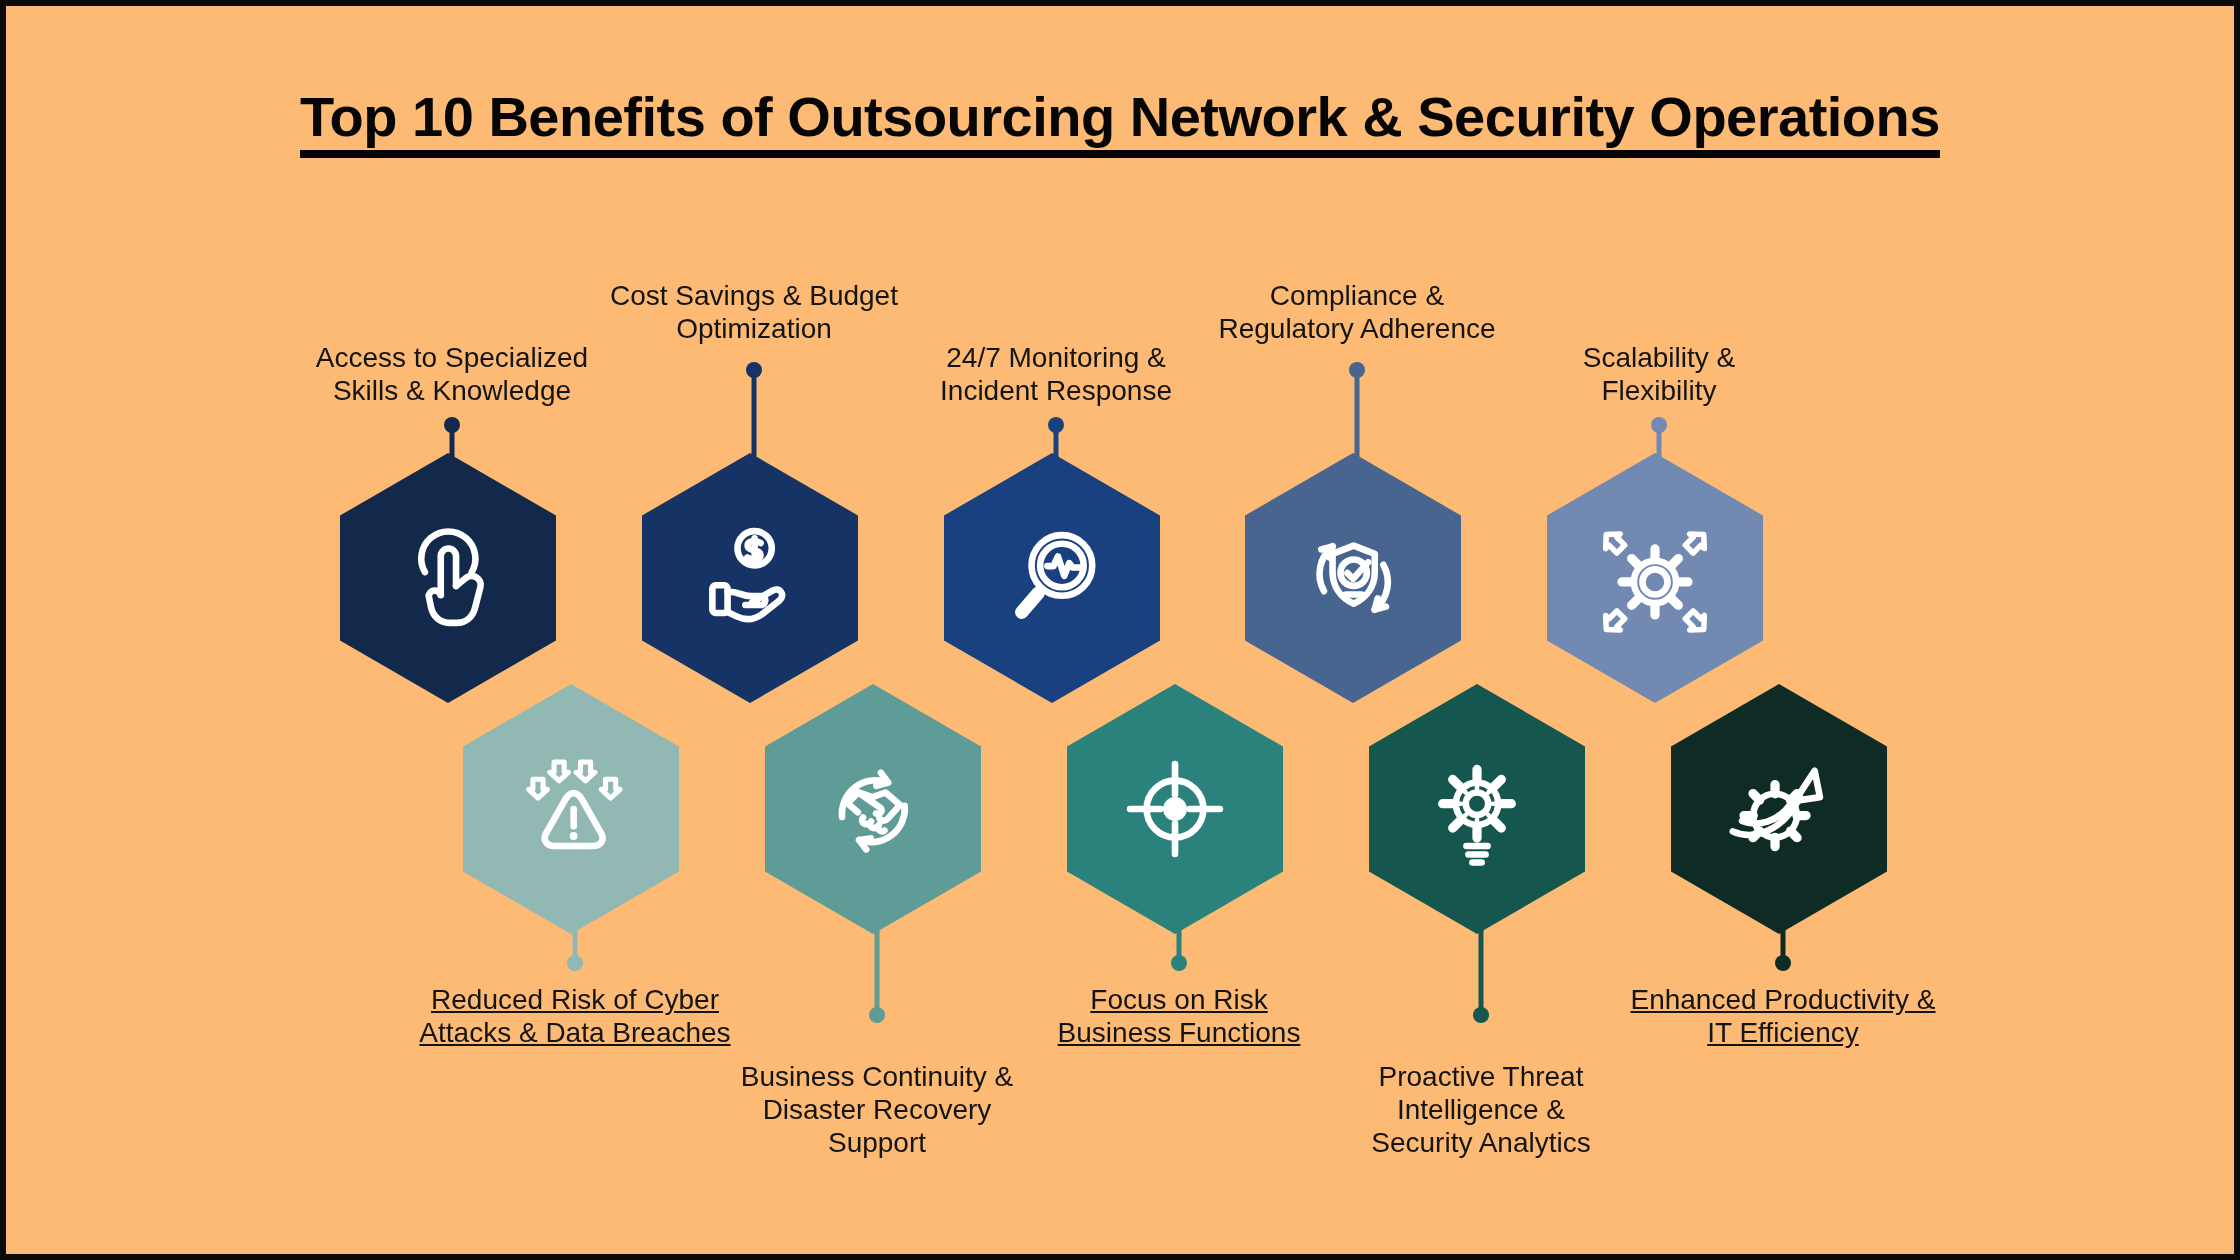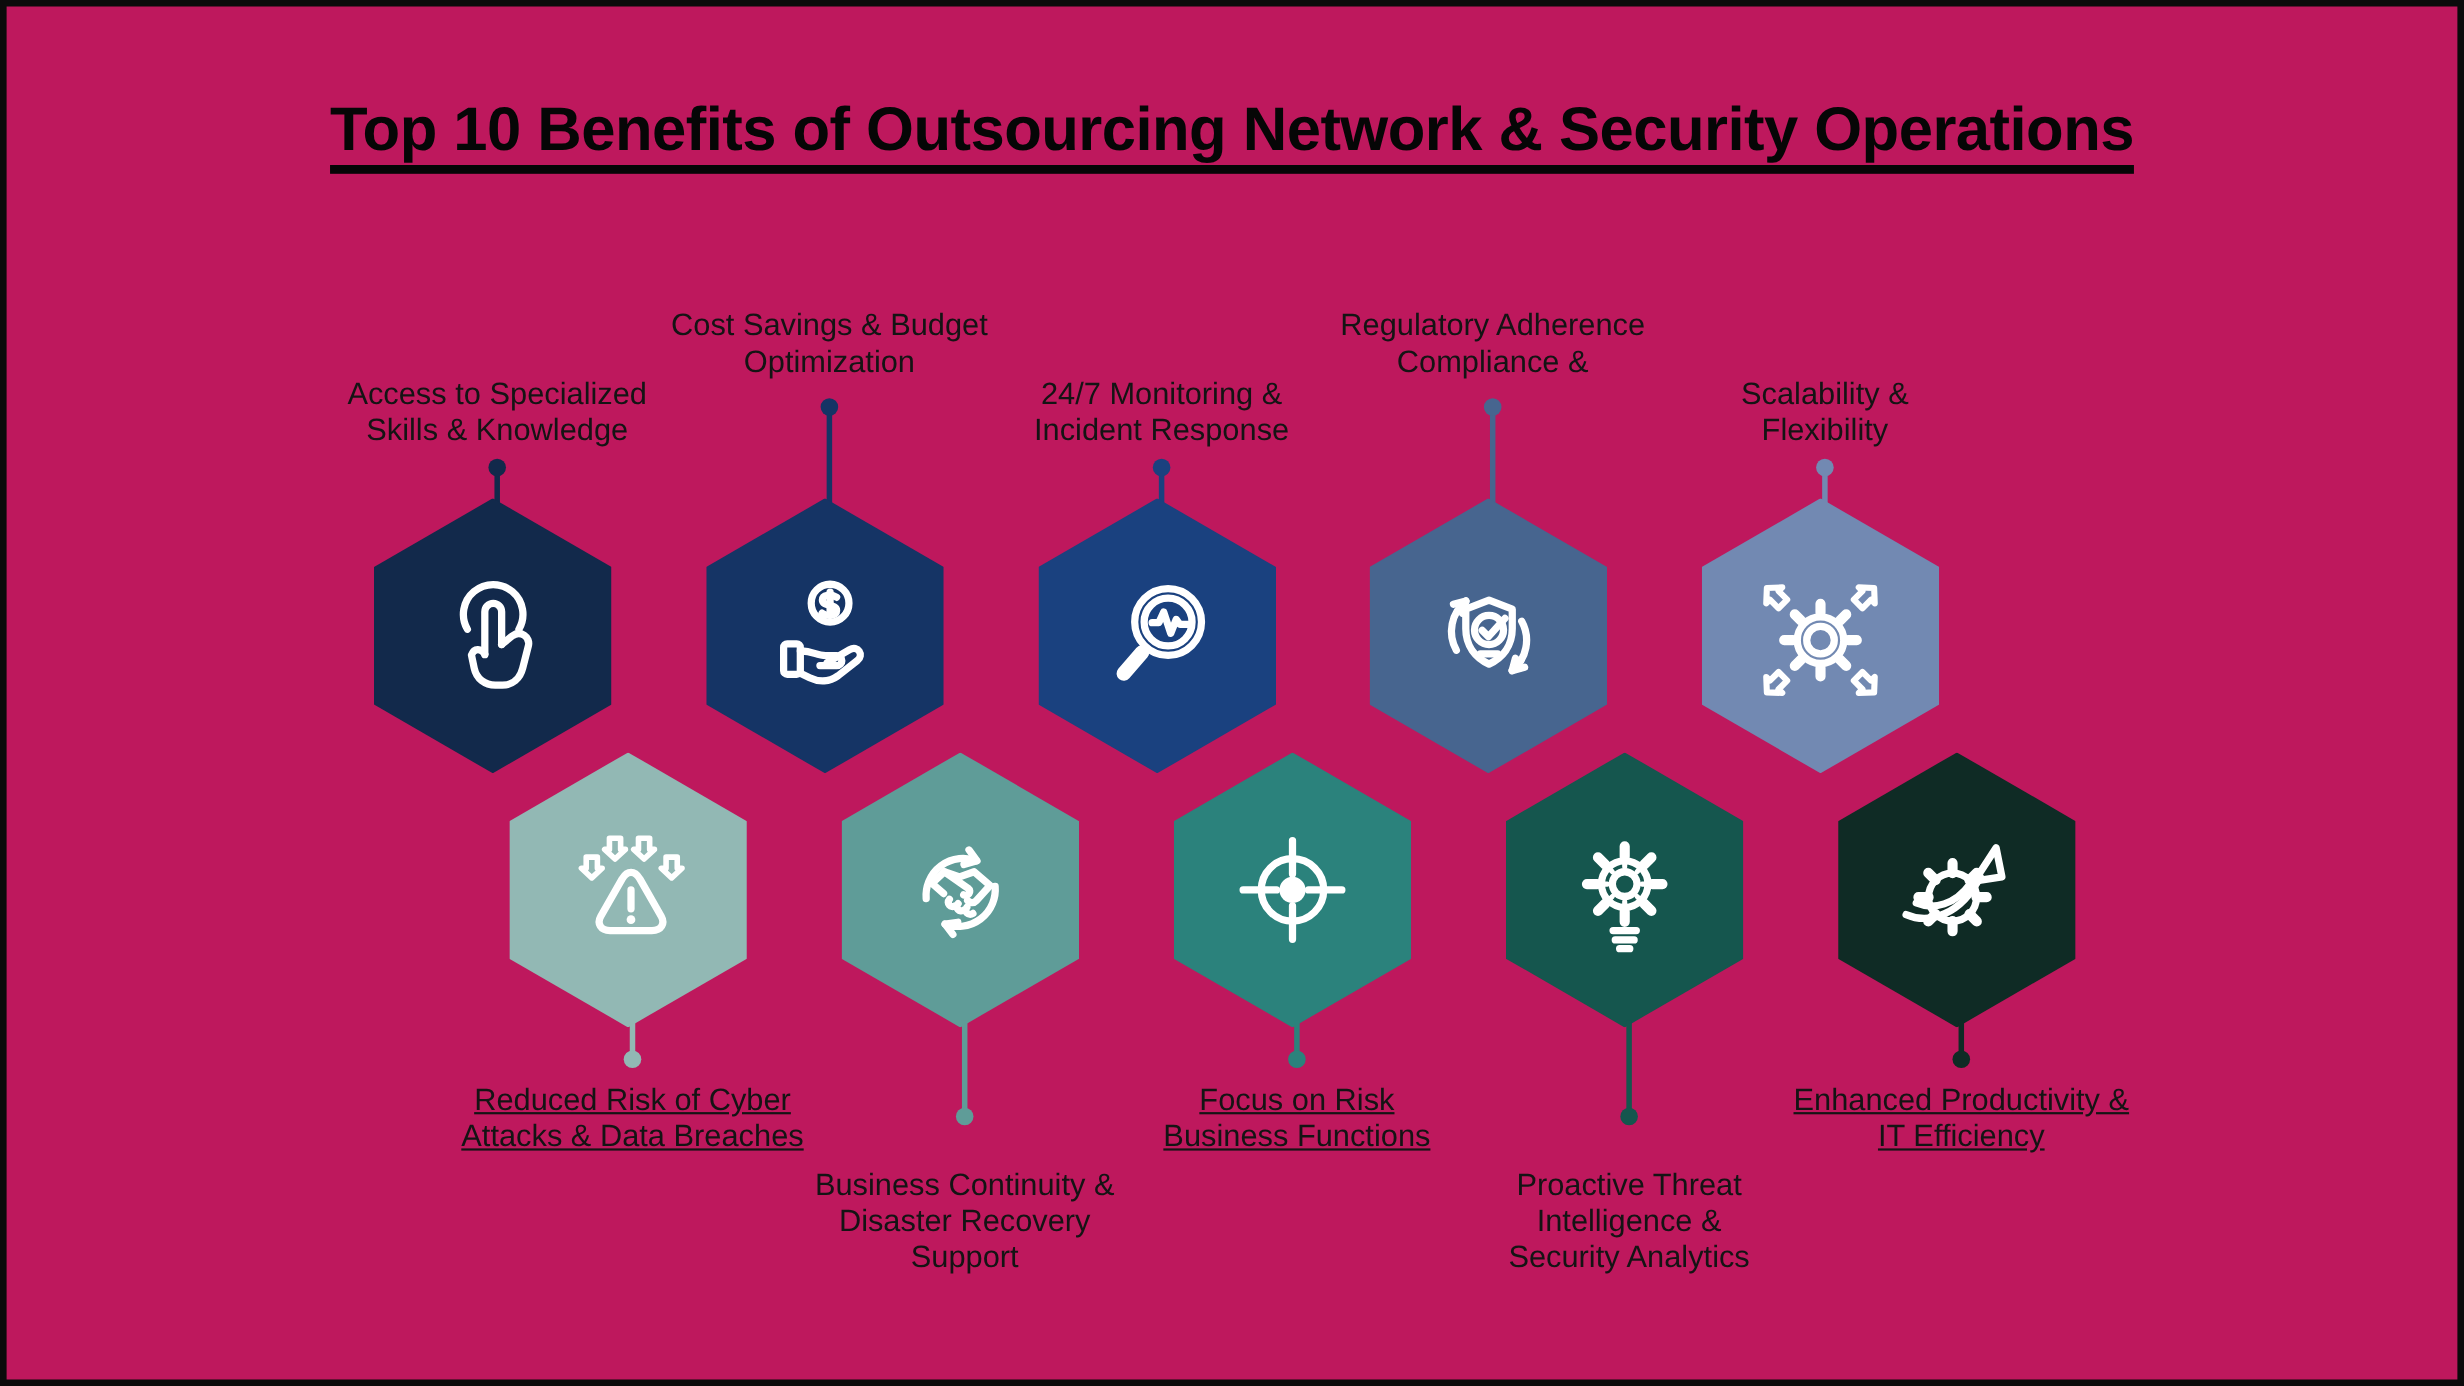--- a/index.html
+++ b/index.html
@@ -1,19 +1,19 @@
 <!DOCTYPE html>
 <html><head>
 <meta charset="utf-8">
 <style>
   html,body{margin:0;padding:0;background:#ffffff;}
   .canvas{
     position:relative;
     width:2240px;height:1260px;
-    background:#be185d;
+    background:#fdba74;
     overflow:hidden;
     font-family:"Liberation Sans","DejaVu Sans",sans-serif;
     box-shadow:inset 0 0 0 6px #0b0b0b;
   }
   .title{
     position:absolute;
     top:84px;left:0;right:0;
     text-align:center;
     font-size:56px;
     font-weight:bold;
@@ -124,22 +124,22 @@
         <circle cx="57.5" cy="40.5" r="23"></circle>
         <circle cx="57.5" cy="40.5" r="16.5"></circle>
         <path d="M46.5 41h4.6l3.4-7.3 4.8 14.6 3.8-9.6 2.5 3.4h6.4"></path>
         <path class="handle" d="M39.5 61.5L27 76"></path>
       </svg>
     </div>
   </div>
 
   <div class="card row-top stem-long" style="left:1245px">
     <div class="label">
+      <div>Compliance &amp;</div>
       <div>Regulatory Adherence</div>
-      <div>Compliance &amp;</div>
     </div>
     <div class="stem" style="background-color: rgb(71, 101, 143);"></div>
     <div class="dot" style="background-color: rgb(71, 101, 143);"></div>
     <div class="hex" style="background-color: rgb(71, 101, 143);">
       <svg class="icon" viewBox="0 0 100 100">
         <path d="M50.5 25.5l16 6.2v13.5c0 11.8-6.7 20-16 24.3-9.3-4.3-16-12.5-16-24.3V31.7z"></path>
         <circle cx="50.5" cy="46" r="10"></circle>
         <path d="M45.8 46.3l4.3 4.3L61.5 38"></path>
         <path d="M44.5 62.5h12"></path>
         <path d="M28 60A27 27 0 0 1 34.6 26"></path>

